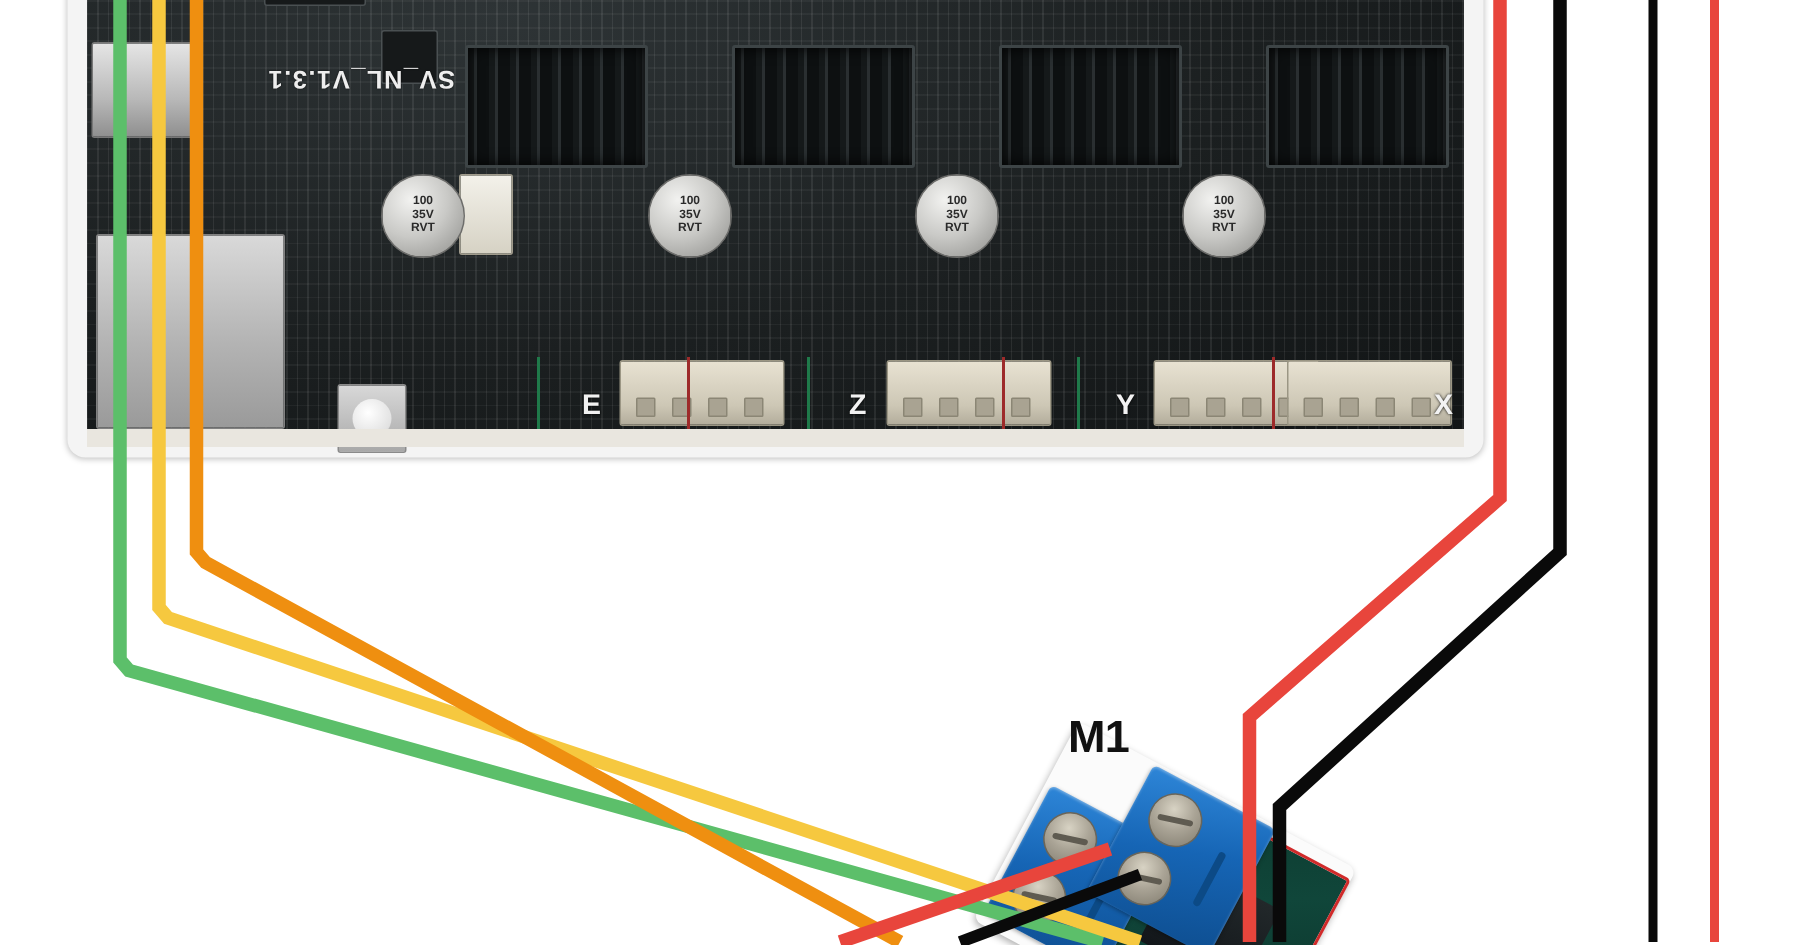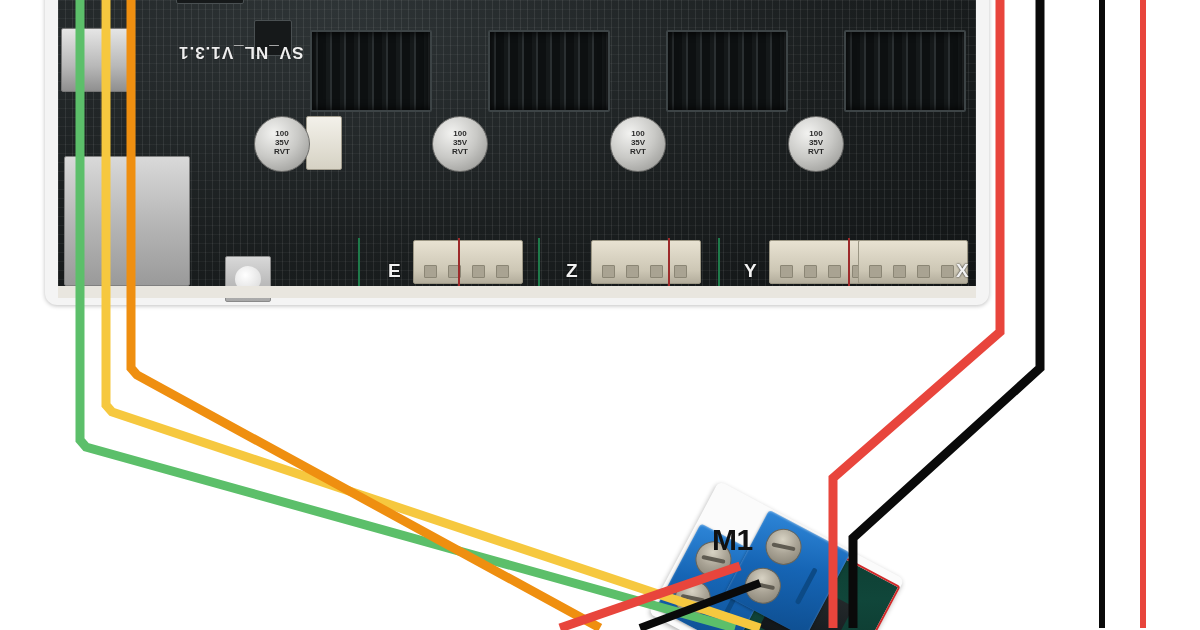--- a/index.html
+++ b/index.html
@@ -247,21 +247,20 @@
   
   #m1-label {
     position: absolute;
     left: 712px;
     top: 475px;
     font-size: 30px;
     font-weight: bold;
     color: #111111;
     font-family: "Liberation Sans", sans-serif;
     letter-spacing: -.5px;
-    margin-top: 48px;
   }
   #placeholder-text {
     position: absolute;
     left: 201px;
     top: 265px;
     font-size: 21px;
     color: #111111;
     font-family: "Liberation Sans", sans-serif;
     white-space: nowrap;
   }

